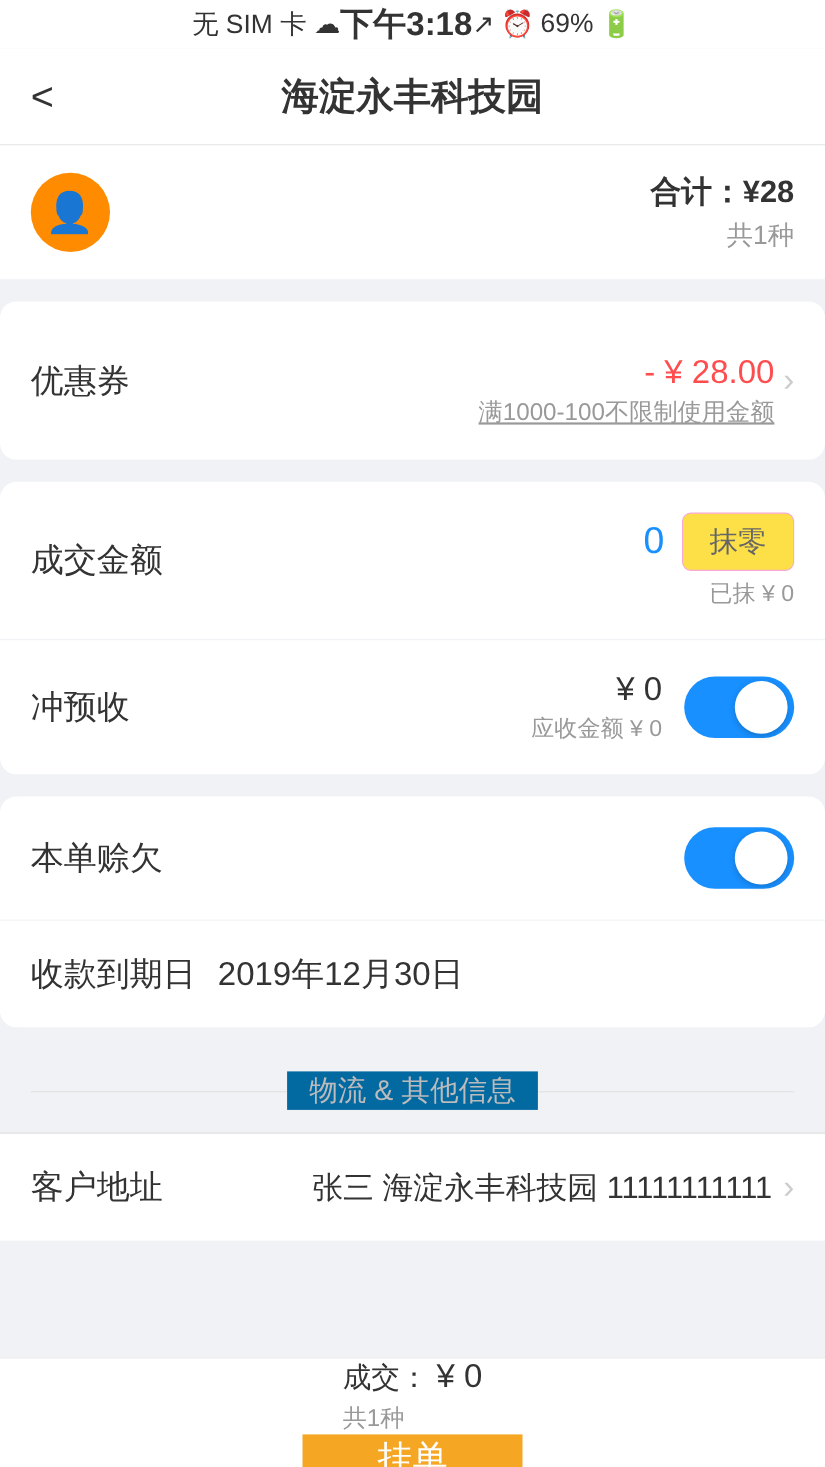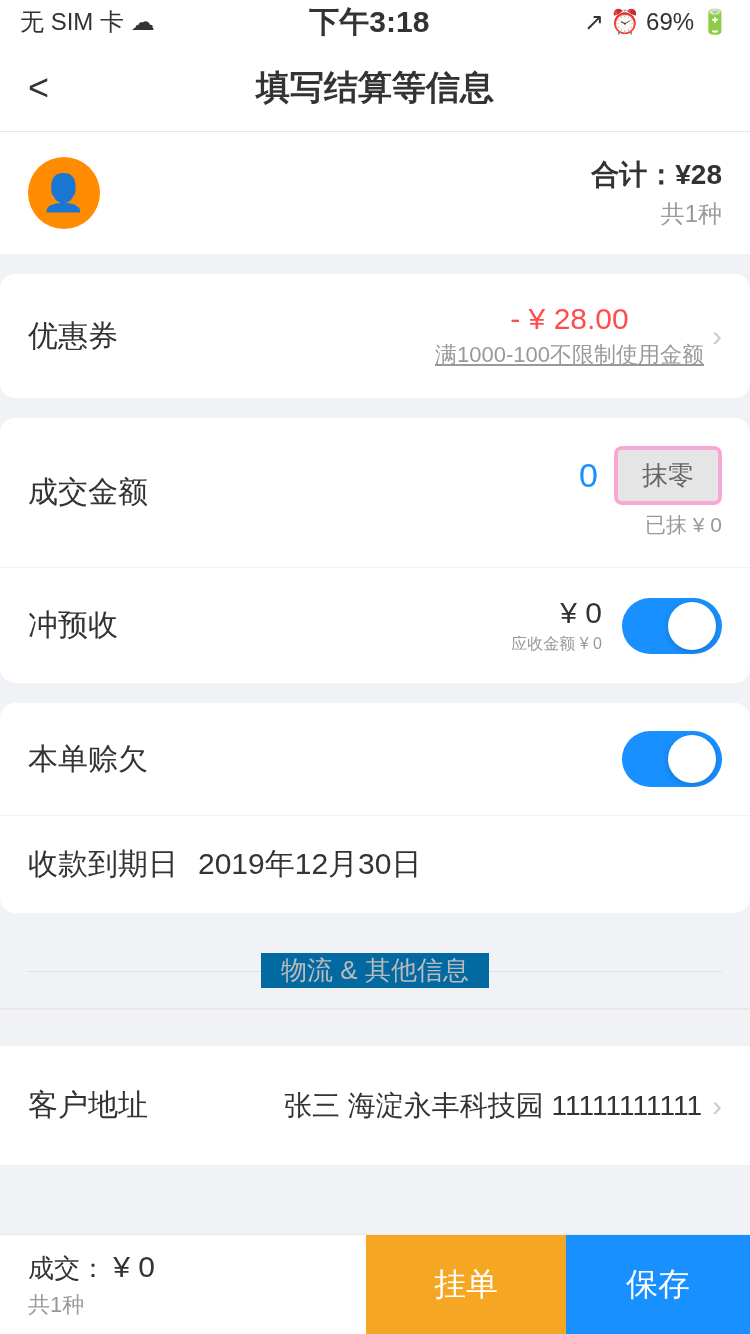--- a/index.html
+++ b/index.html
@@ -12,21 +12,21 @@
       font-size: 28px;
       color: #333;
     }
 
     
     .status-bar {
       height: 44px;
       background: #fff;
       display: flex;
       align-items: center;
-      justify-content: space-between;
+      justify-content: center;
       padding: 0 20px;
       font-size: 24px;
       color: #333;
     }
     .status-left { display: flex; align-items: center; gap: 8px; }
     .status-center { font-size: 30px; font-weight: 600; }
     .status-right { display: flex; align-items: center; gap: 6px; font-size: 24px; }
 
     
     .nav-bar {
@@ -130,21 +130,22 @@
       flex-shrink: 0;
     }
 
     
     .coupon-right {
       display: flex;
       align-items: center;
       gap: 8px;
     }
     .coupon-value-block {
-      text-align: center;
+      text-align: right;
+      margin-top: 20px;
     }
     .coupon-amount {
       font-size: 30px;
       color: #ff4d4f;
       font-weight: 500;
     }
     .coupon-desc {
       font-size: 22px;
       color: #999;
       margin-top: 4px;
@@ -160,26 +161,26 @@
       font-size: 34px;
       color: #1890ff;
       font-weight: 500;
       border: none;
       outline: none;
       text-align: right;
       width: 100px;
       background: transparent;
     }
     .round-btn {
-      border: 4px solid #f9a8d4;
+      border: 1px solid #f9a8d4;
       border-radius: 8px;
       padding: 8px 24px;
       font-size: 26px;
       color: #666;
-      background: #e5e5e5;
+      background: #fde047;
       cursor: pointer;
     }
     .amount-sub {
       font-size: 21px;
       color: #999;
       text-align: right;
     }
 
     
     .amount-row-right {
@@ -202,21 +203,21 @@
     }
     .prepay-value-block {
       text-align: right;
     }
     .prepay-amount {
       font-size: 30px;
       color: #333;
       font-weight: 500;
     }
     .prepay-sub {
-      font-size: 16px;
+      font-size: 21px;
       color: #999;
       margin-top: 4px;
     }
 
     
     .toggle {
       width: 100px;
       height: 56px;
       border-radius: 28px;
       background: #1890ff;
@@ -275,23 +276,22 @@
       right: 28px;
       height: 1px;
       background: #e0e0e0;
     }
 
     
     .address-row {
       display: flex;
       align-items: center;
       justify-content: center;
-      padding: 39px 28px;
-      background: #fff;
-      margin-top: 36px;
+      padding: 28px 28px;
+      background: #fff;
     }
     .address-label {
       font-size: 30px;
       color: #333;
       flex-shrink: 0;
     }
     .address-right {
       display: flex;
       align-items: center;
       gap: 10px;
@@ -308,20 +308,21 @@
     .bottom-bar {
       position: fixed;
       bottom: 0;
       left: 0;
       width: 750px;
       height: 100px;
       background: #fff;
       display: flex;
       align-items: center;
       border-top: 1px solid #e8e8e8;
+      flex-direction: column;
     }
     .bottom-info {
       flex: 1;
       padding: 0 28px;
     }
     .bottom-deal {
       font-size: 26px;
       color: #333;
     }
     .bottom-deal-amount {
@@ -375,21 +376,21 @@
   <div class="status-right">
     <span>↗</span>
     <span>⏰</span>
     <span>69%</span>
     <span>🔋</span>
   </div>
 </div>
 
 <div class="nav-bar">
   <div class="nav-back">&lt;</div>
-  <div class="nav-title">填写结算等信息</div>
+  <div class="nav-title">海淀永丰科技园</div>
 </div>
 
 <div class="content">
 
   <div class="customer-section">
     <div class="customer-left">
       <div class="customer-avatar">
         <span>👤</span>
       </div>
     </div>

